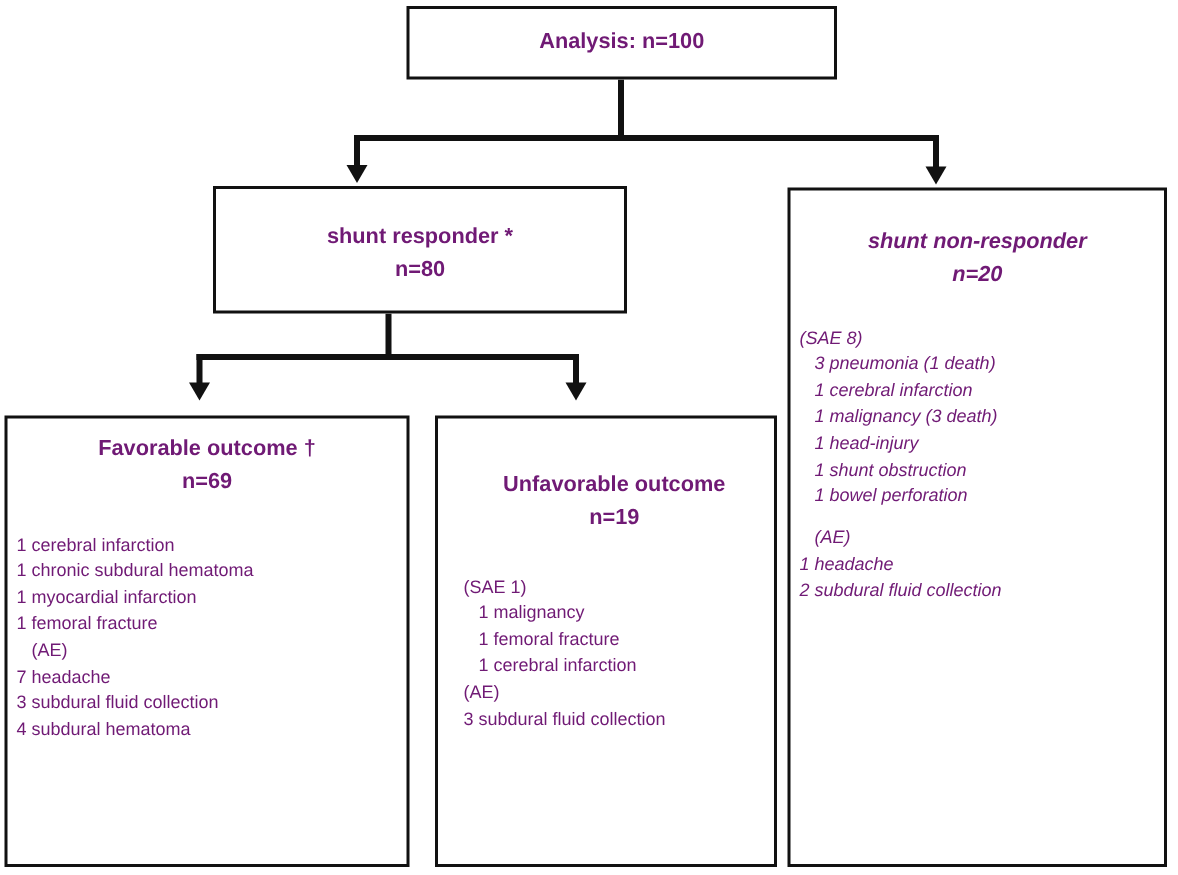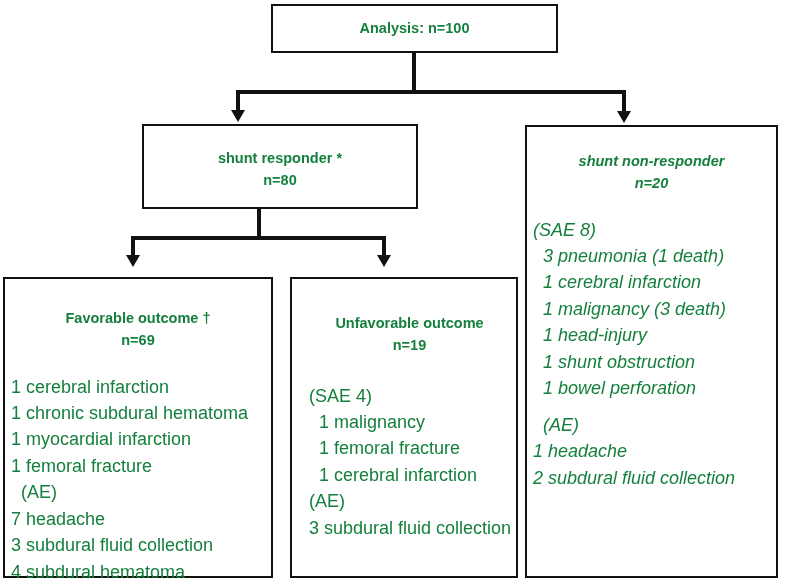--- a/index.html
+++ b/index.html
@@ -6,40 +6,40 @@
     margin: 0;
     padding: 0;
     background: #ffffff;
   }
   #canvas {
     position: relative;
     width: 785px;
     height: 583px;
     background: #ffffff;
     font-family: "Liberation Sans", sans-serif;
-    color: #15803d;
+    color: #701a75;
     overflow: hidden;
   }
   .box {
     position: absolute;
     box-sizing: border-box;
     border: 2px solid #111111;
     background: #ffffff;
   }
   .box-title {
     font-weight: bold;
     font-size: 14.5px;
     text-align: center;
     line-height: 1.5;
   }
   .box-title .sub {
     display: block;
   }
   .list {
-    font-size: 18px;
+    font-size: 12px;
     line-height: 1.47;
     white-space: nowrap;
   }
   .list .ln { display: block; }
   .list .ln.indent { padding-left: 10px; }
   .list .ln.blank { height: 10px; }
 
   
   .ln-v, .ln-h {
     position: absolute;
@@ -58,21 +58,21 @@
   #box-analysis .box-title { margin-top: 12px; }
 
   #box-responder  { left: 142px; top: 124px; width: 276px; height: 85px; }
   #box-responder .box-title { margin-top: 22px; }
 
   #box-nonresponder { left: 525px; top: 125px; width: 253px; height: 453px; font-style: italic; }
   #box-nonresponder .box-title { margin-top: 24px; }
   #box-nonresponder .list { margin: 22px 0 0 6px; }
 
   #box-favorable  { left: 3px;   top: 277px; width: 270px; height: 301px; }
-  #box-favorable .box-title { margin-top: 29px; }
+  #box-favorable .box-title { margin-top: 10px; }
   #box-favorable .list { margin: 22px 0 0 6px; }
 
   #box-unfavorable { left: 290px; top: 277px; width: 228px; height: 301px; padding-left: 11px; }
   #box-unfavorable .box-title { margin-top: 34px; }
   #box-unfavorable .list { margin: 26px 0 0 6px; }
 </style>
 </head>
 <body>
 
 <div id="canvas">
@@ -138,21 +138,21 @@
       <span class="ln">4 subdural hematoma</span>
     </div>
   </div>
 
   <div class="box" id="box-unfavorable">
     <div class="box-title">
       <span>Unfavorable outcome</span>
       <span class="sub">n=19</span>
     </div>
     <div class="list">
-      <span class="ln">(SAE 4)</span>
+      <span class="ln">(SAE 1)</span>
       <span class="ln indent">1 malignancy</span>
       <span class="ln indent">1 femoral fracture</span>
       <span class="ln indent">1 cerebral infarction</span>
       <span class="ln">(AE)</span>
       <span class="ln">3 subdural fluid collection</span>
     </div>
   </div>
 
 </div>
 

